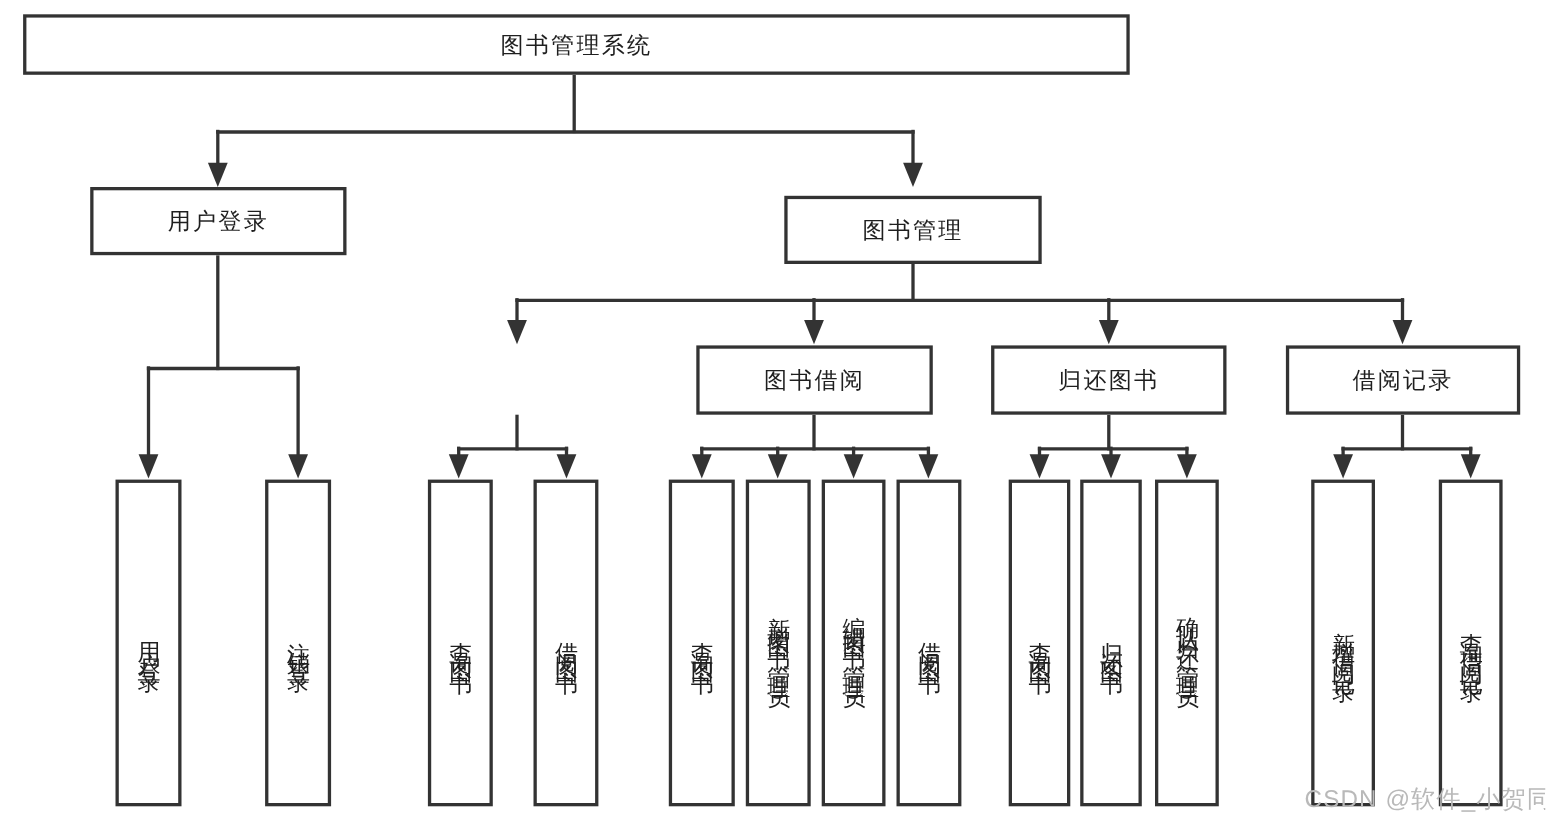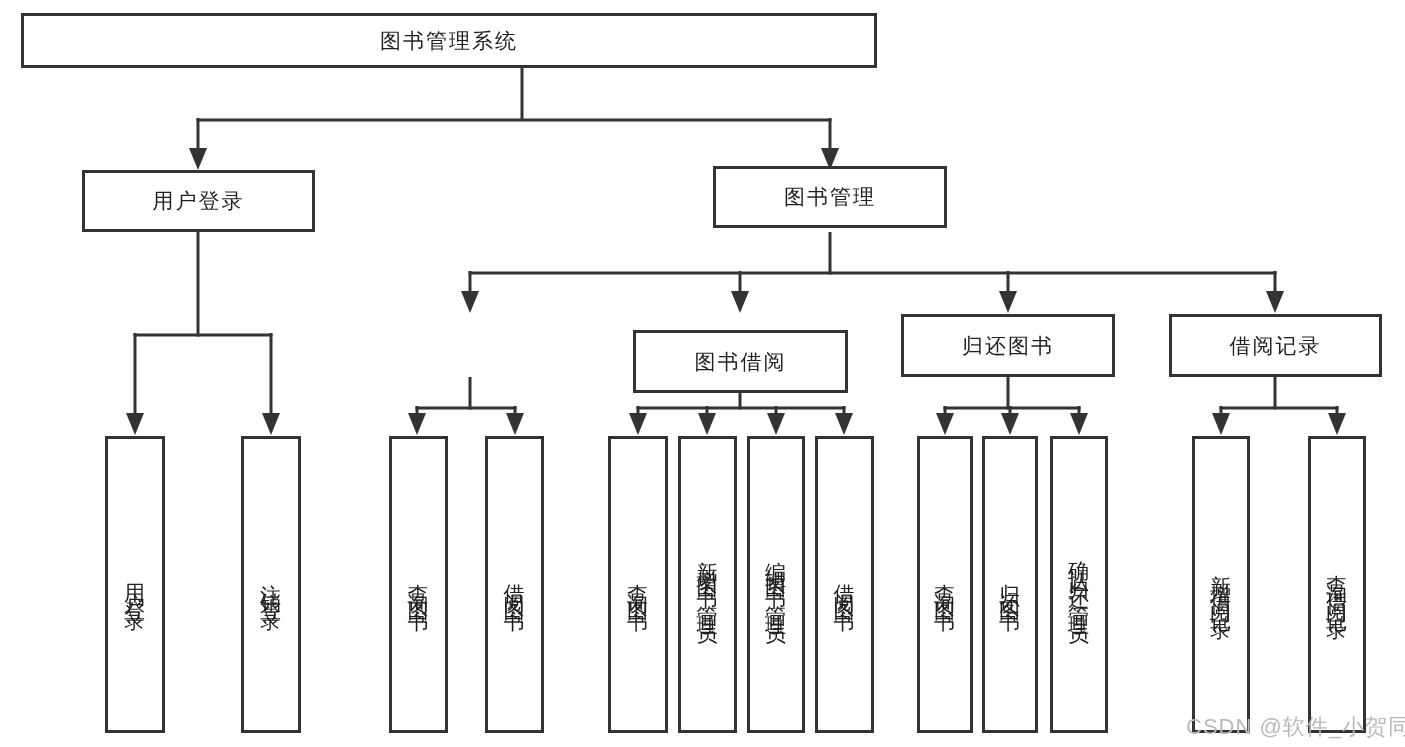--- a/index.html
+++ b/index.html
@@ -107,32 +107,32 @@
       <polygon points="767,413 785,413 776,435"></polygon>
       <polygon points="835,413 853,413 844,435"></polygon>
       <polygon points="936,413 954,413 945,435"></polygon>
       <polygon points="1001,413 1019,413 1010,435"></polygon>
       <polygon points="1070,413 1088,413 1079,435"></polygon>
       <polygon points="1212,413 1230,413 1221,435"></polygon>
       <polygon points="1328,413 1346,413 1337,435"></polygon>
     </g>
   </svg>
 
-  <div class="box h" style="left:21px;top:13px;width:856px;height:55px;">
+  <div class="box h" style="left:21px;top:13px;width:1006px;height:55px;">
     <span class="lbl">图书管理系统</span>
   </div>
 
   <div class="box h" style="left:82px;top:170px;width:233px;height:62px;">
     <span class="lbl">用户登录</span>
   </div>
-  <div class="box h" style="left:713px;top:166px;width:234px;height:62px;">
+  <div class="box h" style="left:713px;top:178px;width:234px;height:62px;">
     <span class="lbl">图书管理</span>
   </div>
 
-  <div class="box h" style="left:633px;top:314px;width:215px;height:63px;margin-top:16px;">
+  <div class="box h" style="left:633px;top:314px;width:215px;height:63px;">
     <span class="lbl">图书借阅</span>
   </div>
   <div class="box h" style="left:901px;top:314px;width:214px;height:63px;">
     <span class="lbl">归还图书</span>
   </div>
   <div class="box h" style="left:1169px;top:314px;width:213px;height:63px;">
     <span class="lbl">借阅记录</span>
   </div>
 
   <div class="box v" style="left:105px;top:436px;width:60px;height:297px;">

